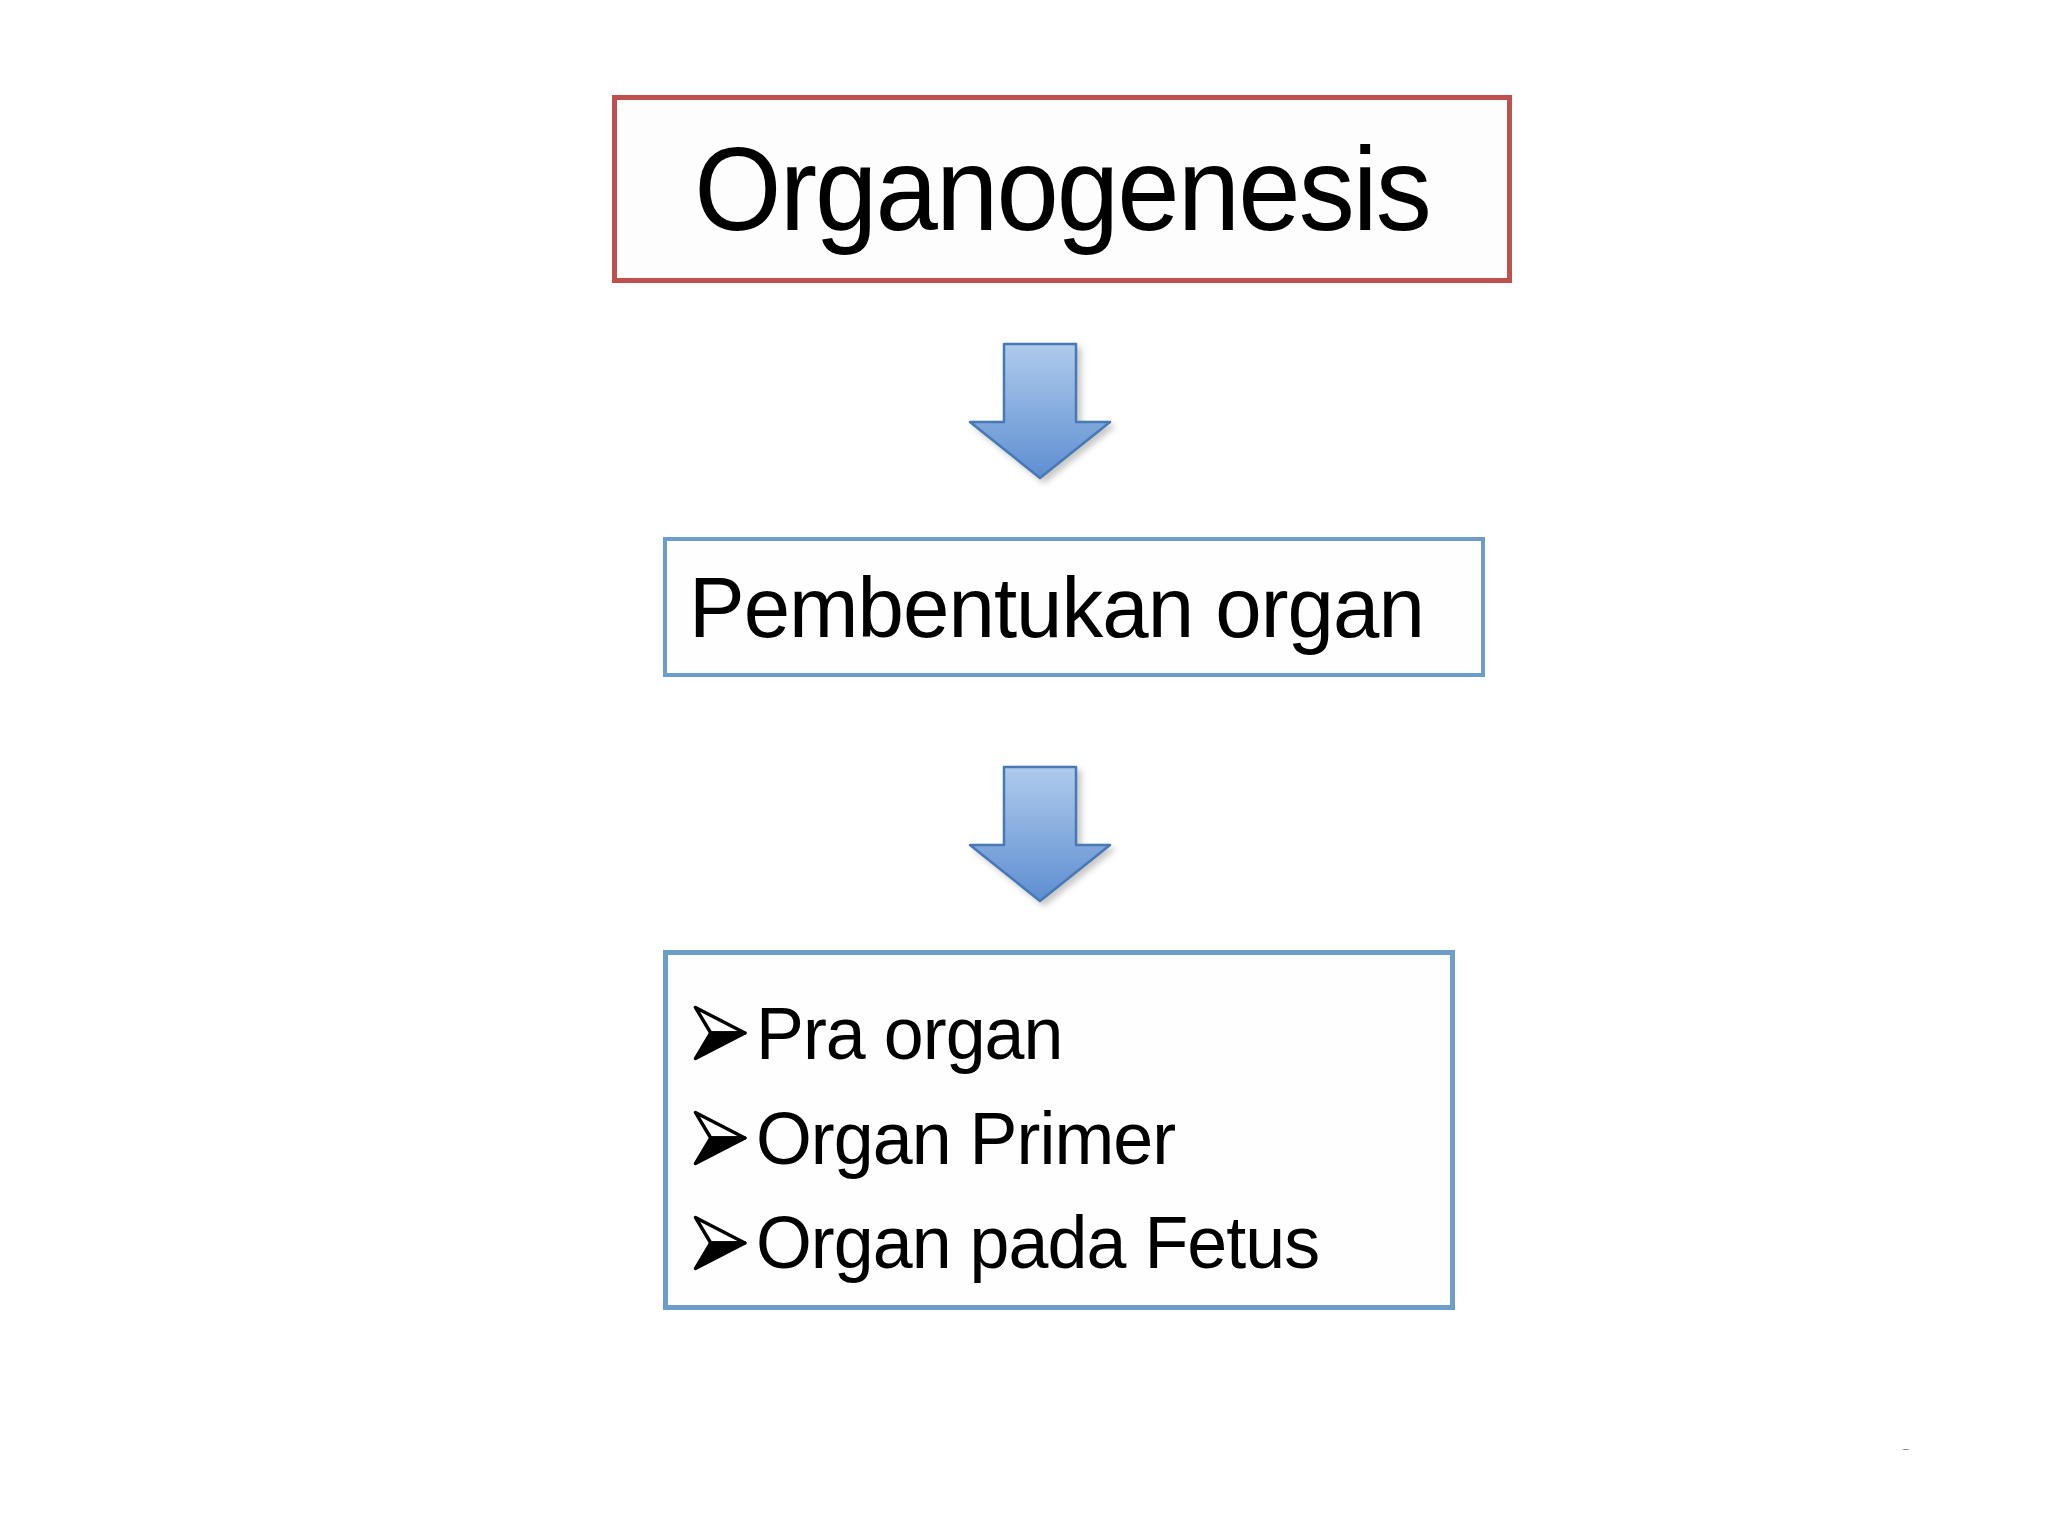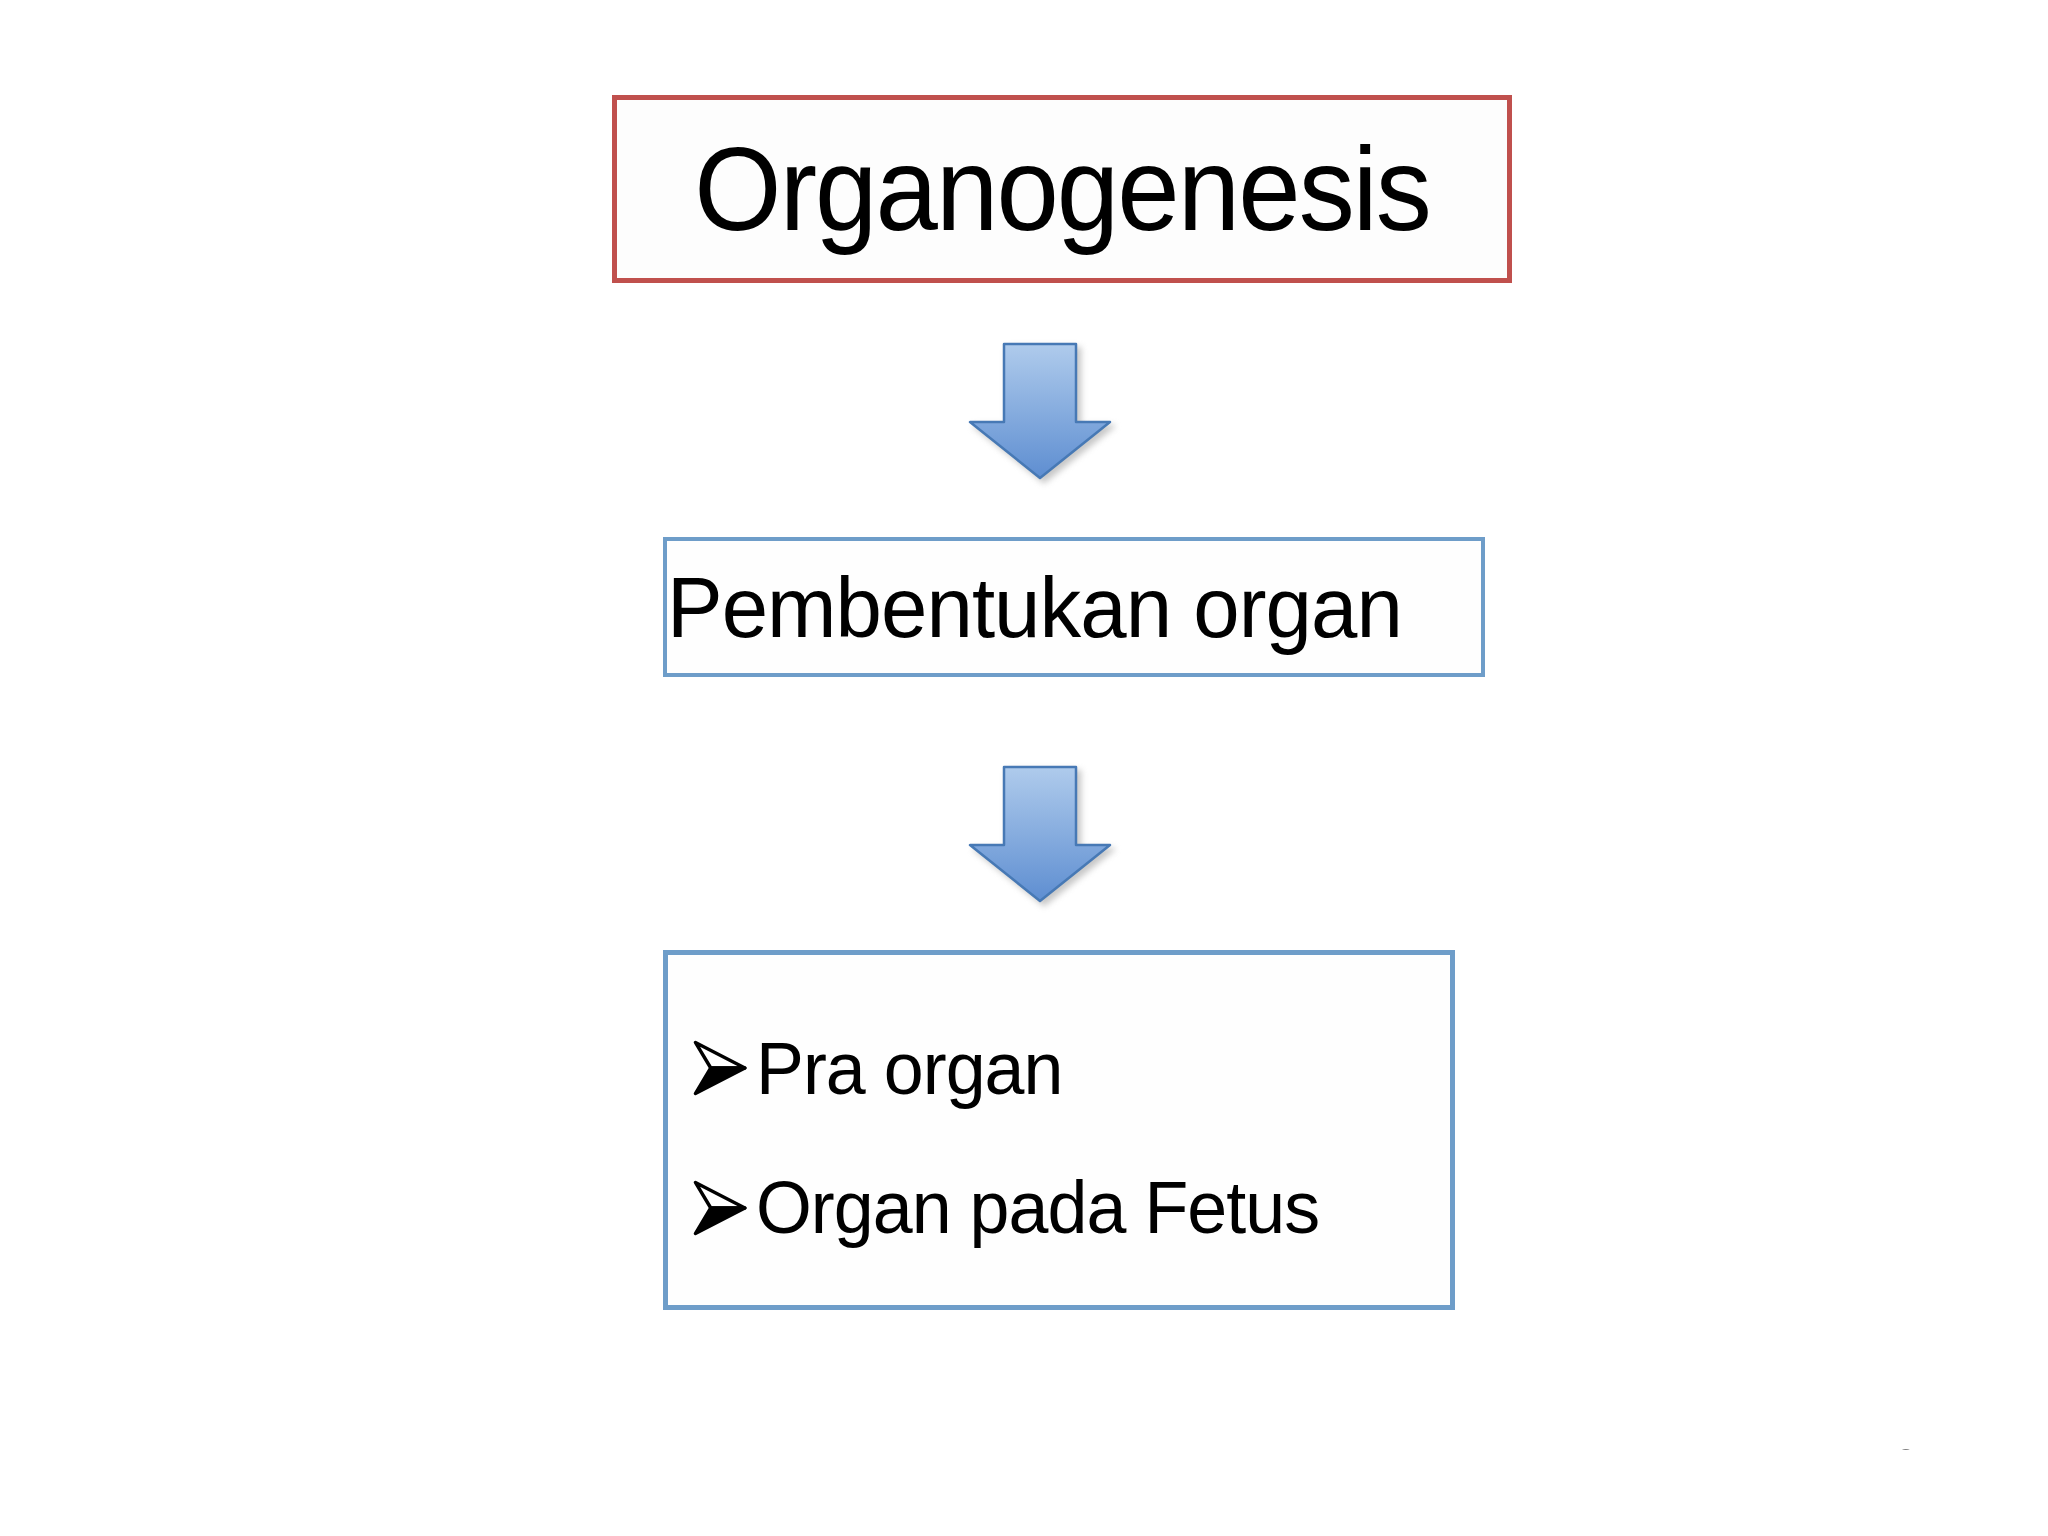--- a/index.html
+++ b/index.html
@@ -44,20 +44,21 @@
     left: 663px;
     top: 537px;
     width: 822px;
     height: 140px;
     background: #fefefe;
     border: 4px solid var(--box-border, #6E9DC9);
     box-sizing: border-box;
     display: flex;
     align-items: center;
     justify-content: flex-start;
+    padding-left: 22px;
   }
   .sub-box .sub-text {
     font-size: 86px;
     letter-spacing: -1px;
     white-space: nowrap;
     transform-origin: left center;
     transform: scaleX(0.97);
   }
 
   .list-box {
@@ -145,20 +146,29 @@
     <div class="bullet-line">
       <span class="bullet-icon-wrap" aria-label="➢">
         <svg width="58" height="58" viewBox="0 0 34 34" aria-hidden="true">
           <polygon points="2,2 31,17 11,17" fill="#ffffff" stroke="#000000" stroke-width="2" stroke-linejoin="round"></polygon>
           <polygon points="11,17 31,17 2,32" fill="#000000" stroke="#000000" stroke-width="2" stroke-linejoin="round"></polygon>
         </svg>
       </span>
       <span class="bullet-text">Pra organ</span>
     </div>
 
+    <div class="bullet-line">
+      <span class="bullet-icon-wrap" aria-label="➢">
+        <svg width="58" height="58" viewBox="0 0 34 34" aria-hidden="true">
+          <polygon points="2,2 31,17 11,17" fill="#ffffff" stroke="#000000" stroke-width="2" stroke-linejoin="round"></polygon>
+          <polygon points="11,17 31,17 2,32" fill="#000000" stroke="#000000" stroke-width="2" stroke-linejoin="round"></polygon>
+        </svg>
+      </span>
+      <span class="bullet-text">Organ Primer</span>
+    </div>
 
     <div class="bullet-line">
       <span class="bullet-icon-wrap" aria-label="➢">
         <svg width="58" height="58" viewBox="0 0 34 34" aria-hidden="true">
           <polygon points="2,2 31,17 11,17" fill="#ffffff" stroke="#000000" stroke-width="2" stroke-linejoin="round"></polygon>
           <polygon points="11,17 31,17 2,32" fill="#000000" stroke="#000000" stroke-width="2" stroke-linejoin="round"></polygon>
         </svg>
       </span>
       <span class="bullet-text">Organ pada Fetus</span>
     </div>

